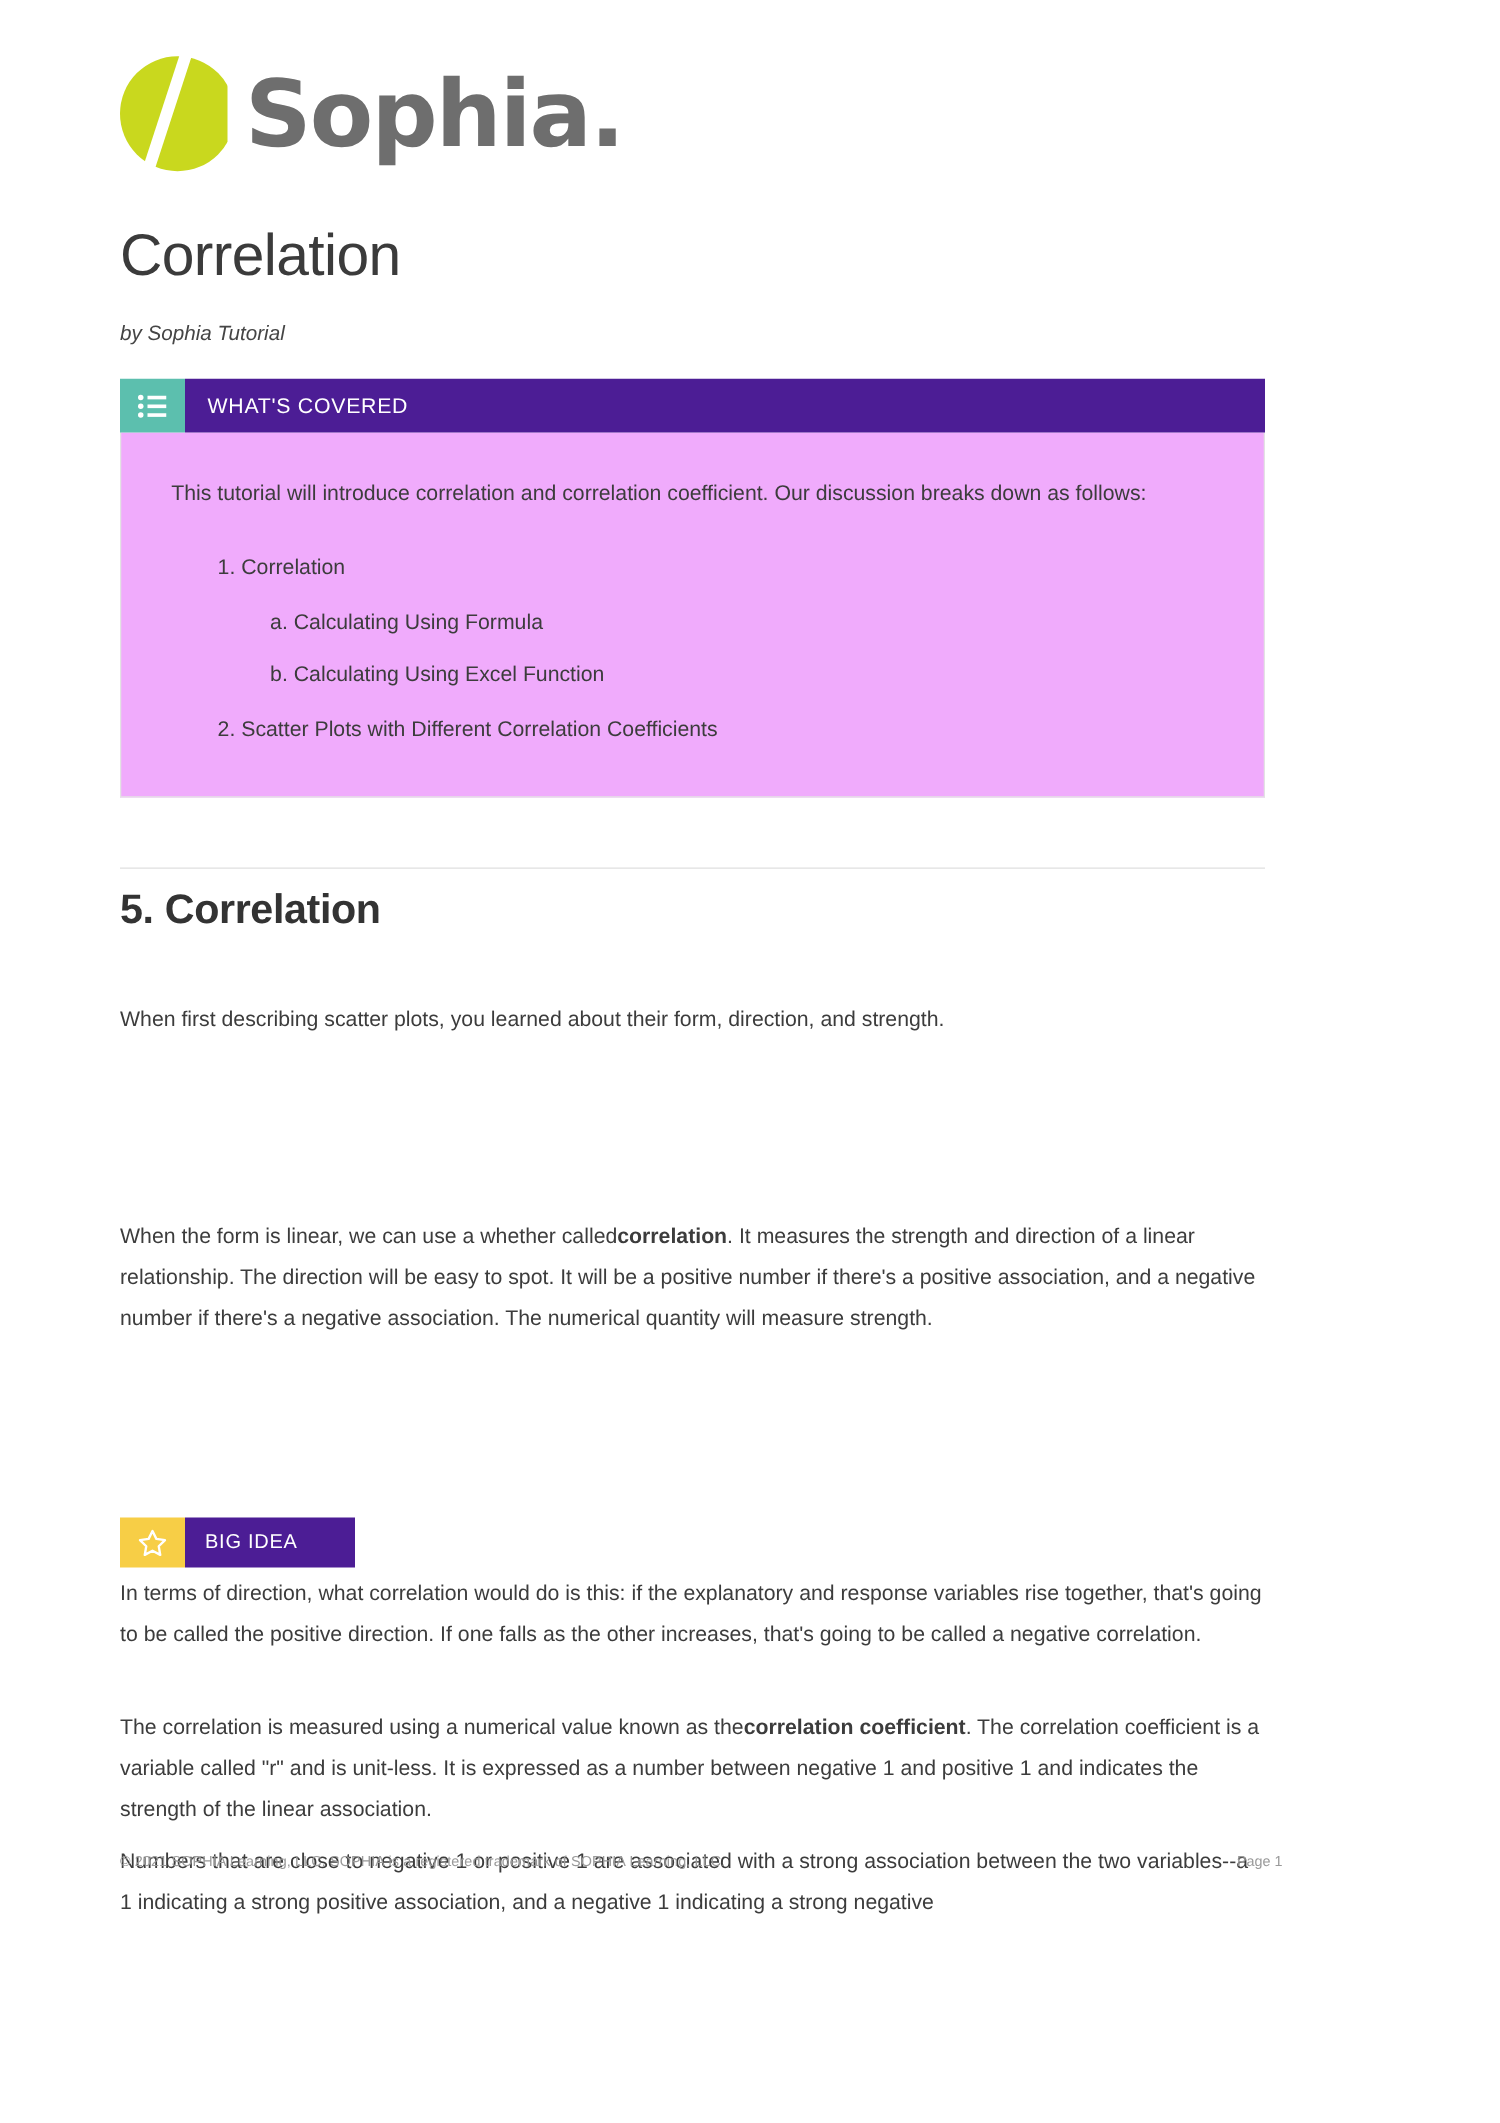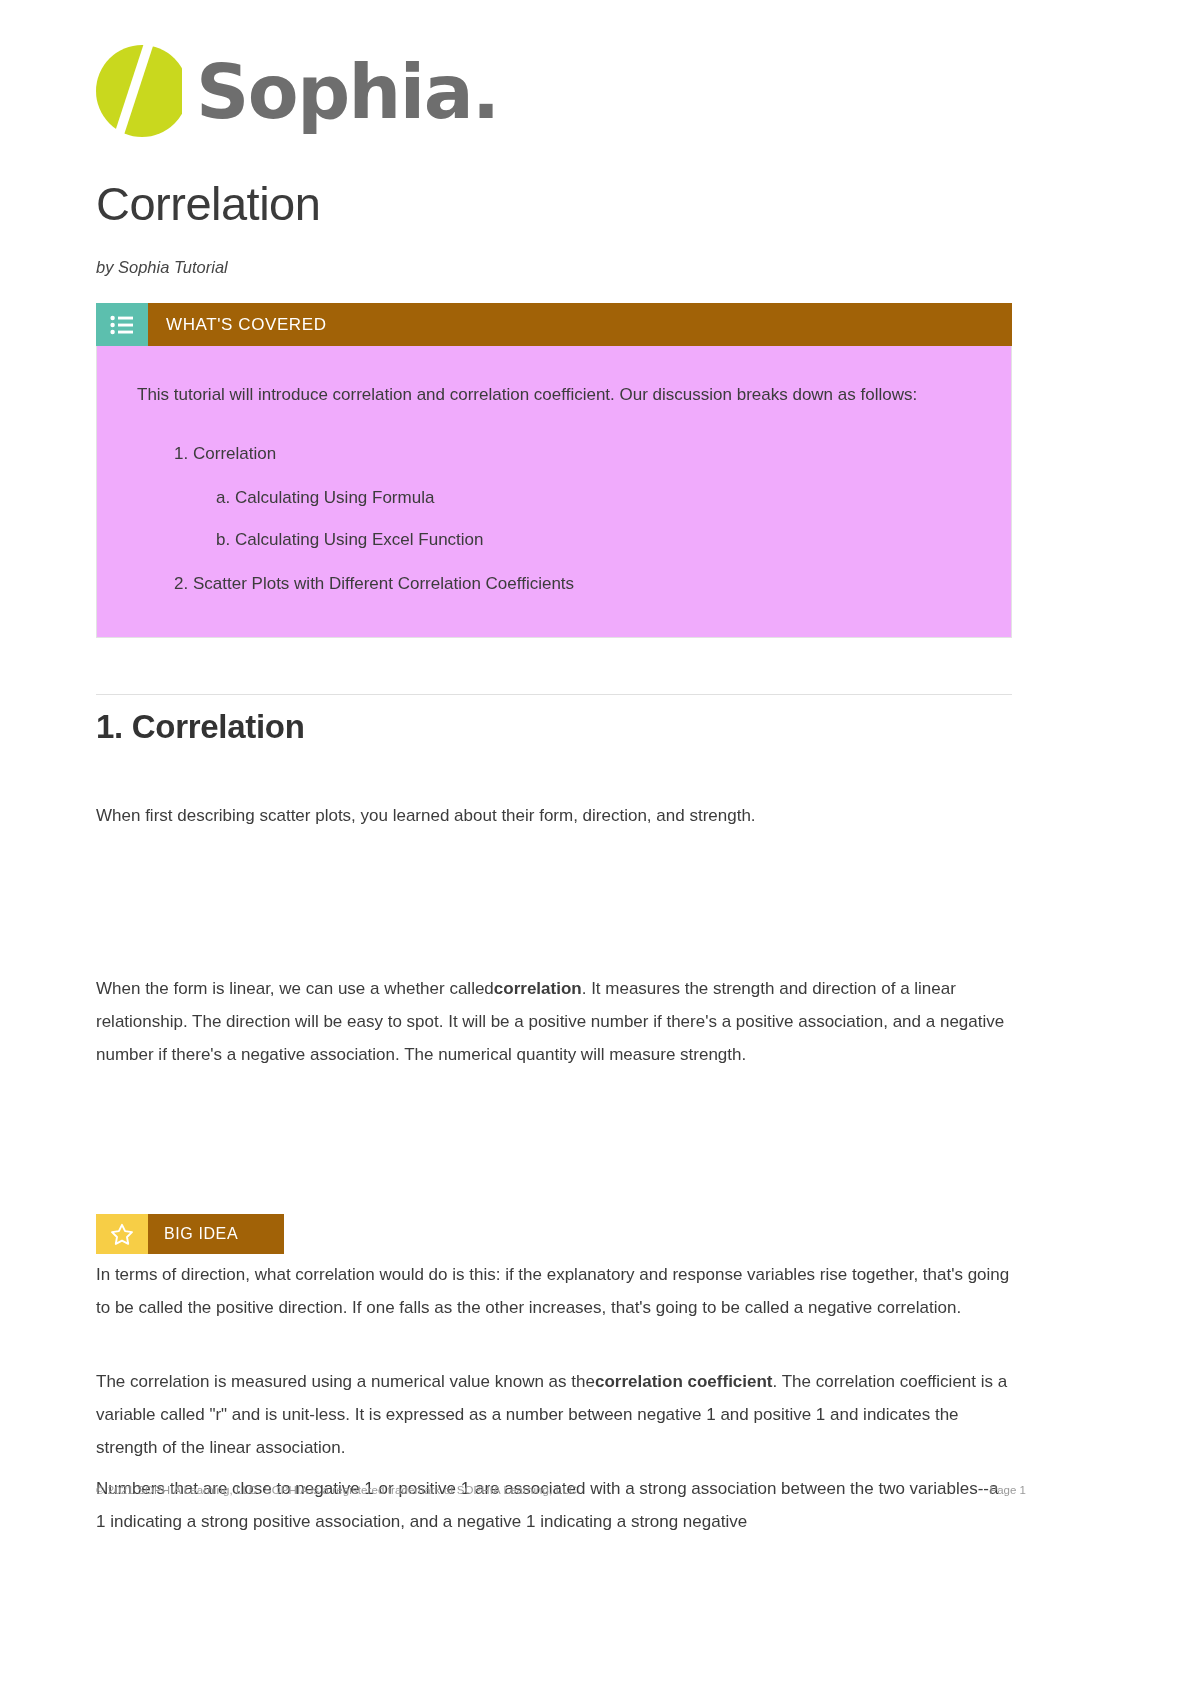--- a/index.html
+++ b/index.html
@@ -84,21 +84,21 @@
     width: 52px;
     display: flex;
     align-items: center;
     justify-content: center;
     flex: 0 0 auto;
   }
   .callout-icon.teal { background: #5cbfae; }
   .callout-icon.gold { background: #f7ce46; }
   .callout-label {
     flex: 1 1 auto;
-    background: #a16207;
+    background: #4c1d95;
     color: #ffffff;
     display: flex;
     align-items: center;
     padding-left: 18px;
     font-size: 17px;
     letter-spacing: 0.6px;
   }
   .callout-body {
     background: #f0abfc;
     border: 1px solid #e3e3e3;
@@ -256,21 +256,21 @@
             <li>Calculating Using Excel Function</li>
           </ol>
         </li>
         <li class="no-mb">Scatter Plots with Different Correlation Coefficients</li>
       </ol>
     </div>
   </div>
 
   <div class="divider" style="top:694px;"></div>
 
-  <h2 class="section-head" style="top:708px;">1. Correlation</h2>
+  <h2 class="section-head" style="top:708px;">5. Correlation</h2>
 
   <div class="para" style="top:799px;">When first describing scatter plots, you learned about their form, direction, and strength.</div>
 
 
   <div class="para" style="top:972px;">
     <span>When the form is linear, we can use a whether called</span><b>correlation</b><span>. It measures the strength and direction of a linear relationship. The direction will be easy to spot. It will be a positive number if there's a positive association, and a negative number if there's a negative association. The numerical quantity will measure strength.</span>
   </div>
 
   <div class="bigidea">
     <div class="callout-icon gold">

